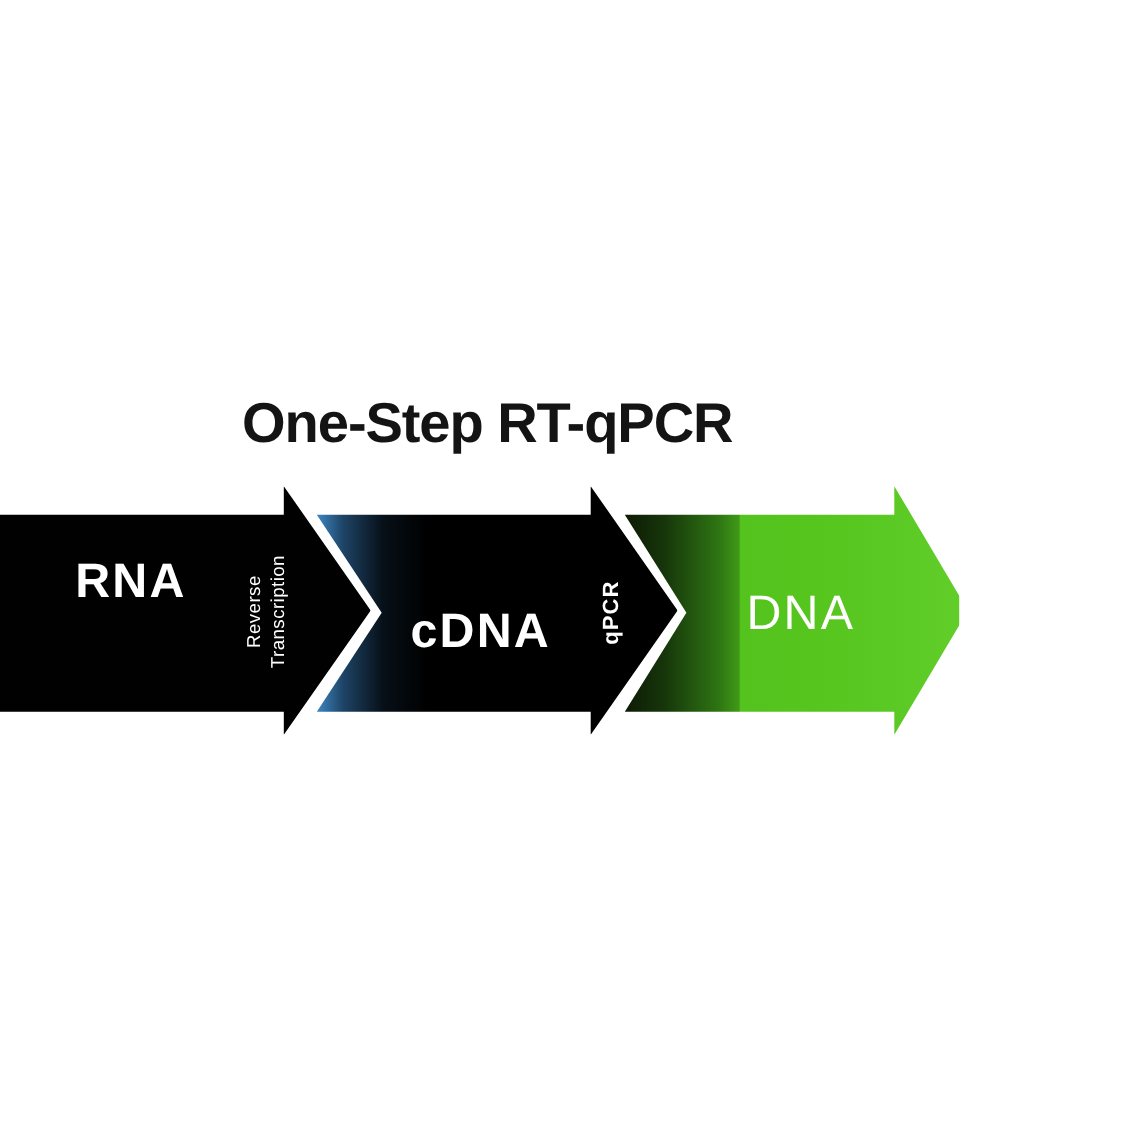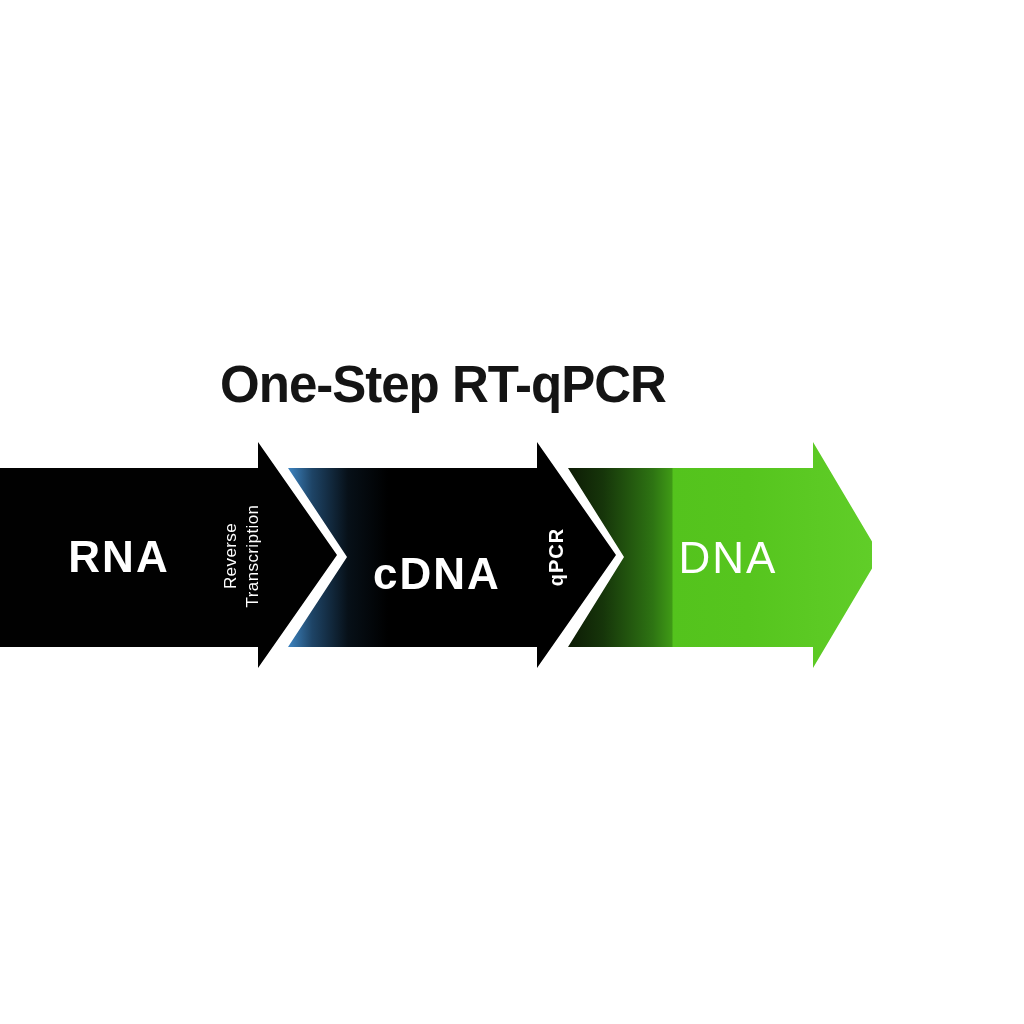--- a/index.html
+++ b/index.html
@@ -40,21 +40,21 @@
   }
   .step-label {
     position: absolute;
     transform: translate(-50%, -50%);
     color: #ffffff;
     font-size: 44px;
     font-weight: 600;
     letter-spacing: 2px;
     white-space: nowrap;
   }
-  .lbl-rna  { left: 119px; top: 557px; }
+  .lbl-rna  { left: 119px; top: 529px; }
   .lbl-cdna { left: 437px; top: 557px; margin-top: 17px; }
   .lbl-dna  { left: 728px; top: 558px; font-weight: 400; }
   .transition-label {
     position: absolute;
     transform: translate(-50%, -50%) rotate(-90deg);
     color: #ffffff;
     text-align: center;
     white-space: nowrap;
   }
   .lbl-rt {

